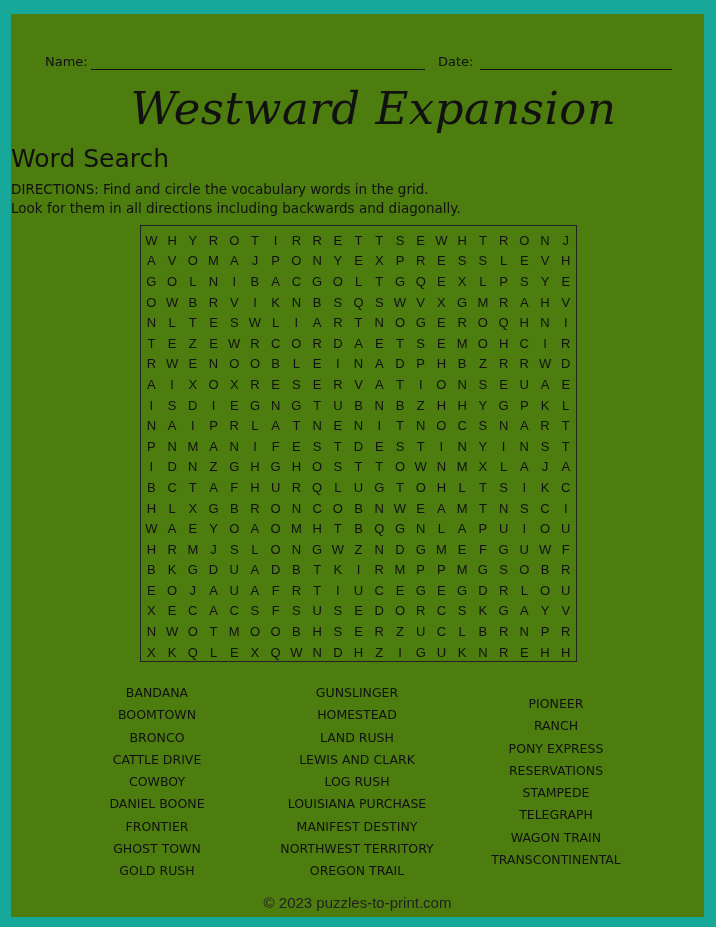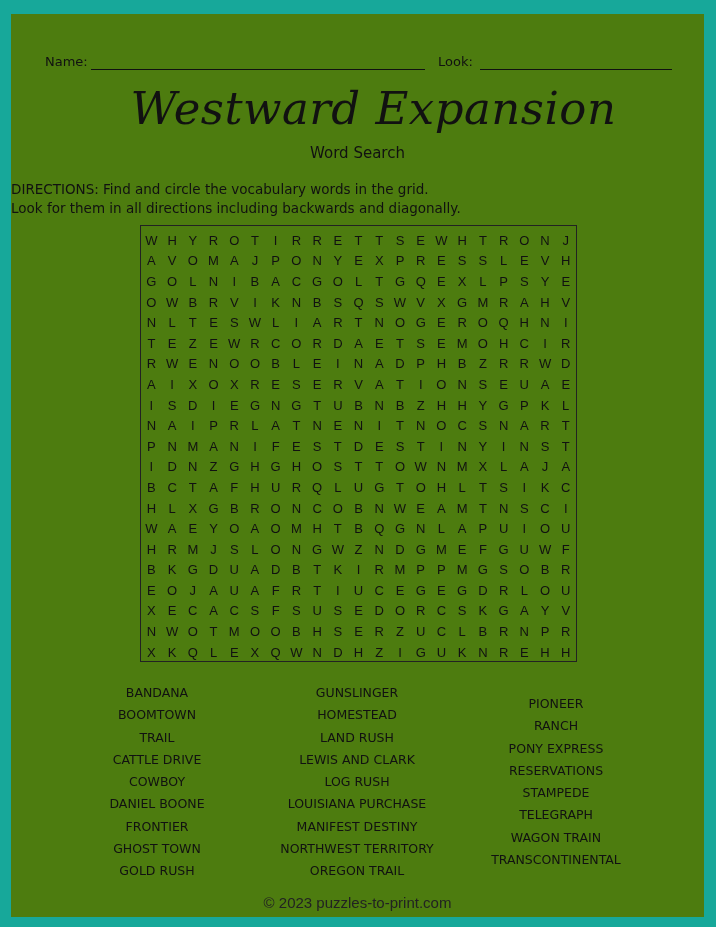--- a/index.html
+++ b/index.html
@@ -27,21 +27,21 @@
     text-align: center;
     font-family: "DejaVu Serif", serif;
     font-style: italic;
     font-size: 45px;
     color: #111;
     letter-spacing: 0.5px;
     margin-left: 32px;
   }
   .subtitle {
     position: absolute; top: 130px; left: 0; right: 0;
-    text-align: center; font-size: 15px; color: #111;
+    text-align: left; font-size: 25px; color: #111;
   }
   .directions {
     position: absolute; top: 166px; left: 0; right: 0;
     text-align: left; font-size: 13.5px; line-height: 19px; color: #111;
   }
   .grid {
     position: absolute;
     left: 129px; top: 211px;
     width: 437px; height: 437px;
     border: 1.5px solid #222;
@@ -66,21 +66,21 @@
   }
 </style>
 </head>
 <body>
 
 <div class="sheet">
 
   <div class="name-date">
     <span class="nd-label" style="left:0;">Name:</span>
     <span class="nd-line" style="left:46px; width:334px;"></span>
-    <span class="nd-label" style="left:393px;">Look:</span>
+    <span class="nd-label" style="left:393px;">Date:</span>
     <span class="nd-line" style="left:435px; width:192px;"></span>
   </div>
 
   <div class="title">Westward Expansion</div>
   <div class="subtitle">Word Search</div>
 
   <div class="directions">
     <div>DIRECTIONS:  Find and circle the vocabulary words in the grid.</div>
     <div>Look for them in all directions including backwards and diagonally.</div>
   </div>
@@ -567,21 +567,21 @@
         <span class="grid-cell">R</span>
         <span class="grid-cell">E</span>
         <span class="grid-cell">H</span>
         <span class="grid-cell">H</span>
       </div>
     </div>
 
   <div class="word-col" id="col0" style="left:66px; top:668px; width:160px;">
       <div>BANDANA</div>
       <div>BOOMTOWN</div>
-      <div>TRAIL</div>
+      <div>BRONCO</div>
       <div>CATTLE DRIVE</div>
       <div>COWBOY</div>
       <div>DANIEL BOONE</div>
       <div>FRONTIER</div>
       <div>GHOST TOWN</div>
       <div>GOLD RUSH</div>
     </div>
   <div class="word-col" id="col1" style="left:246px; top:668px; width:200px;">
       <div>GUNSLINGER</div>
       <div>HOMESTEAD</div>

